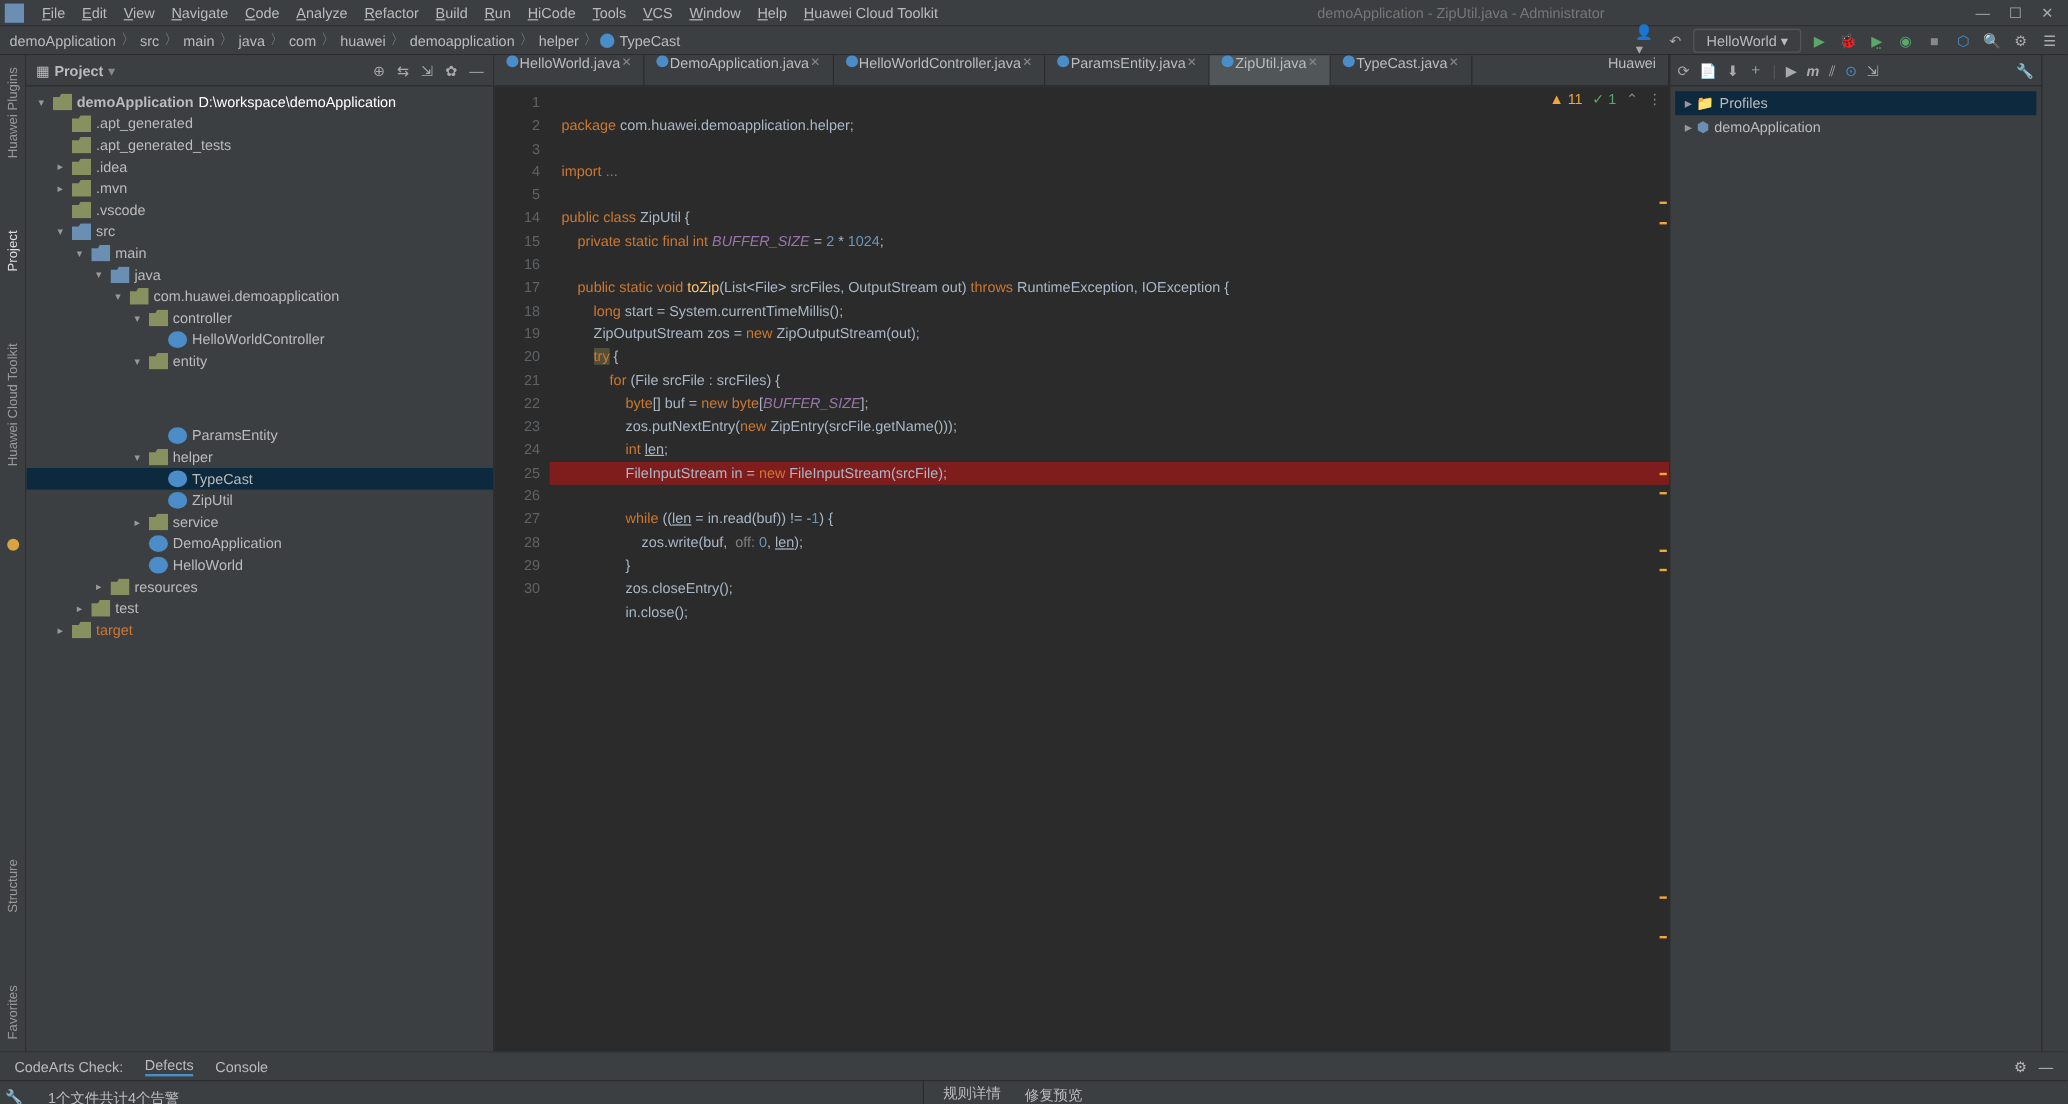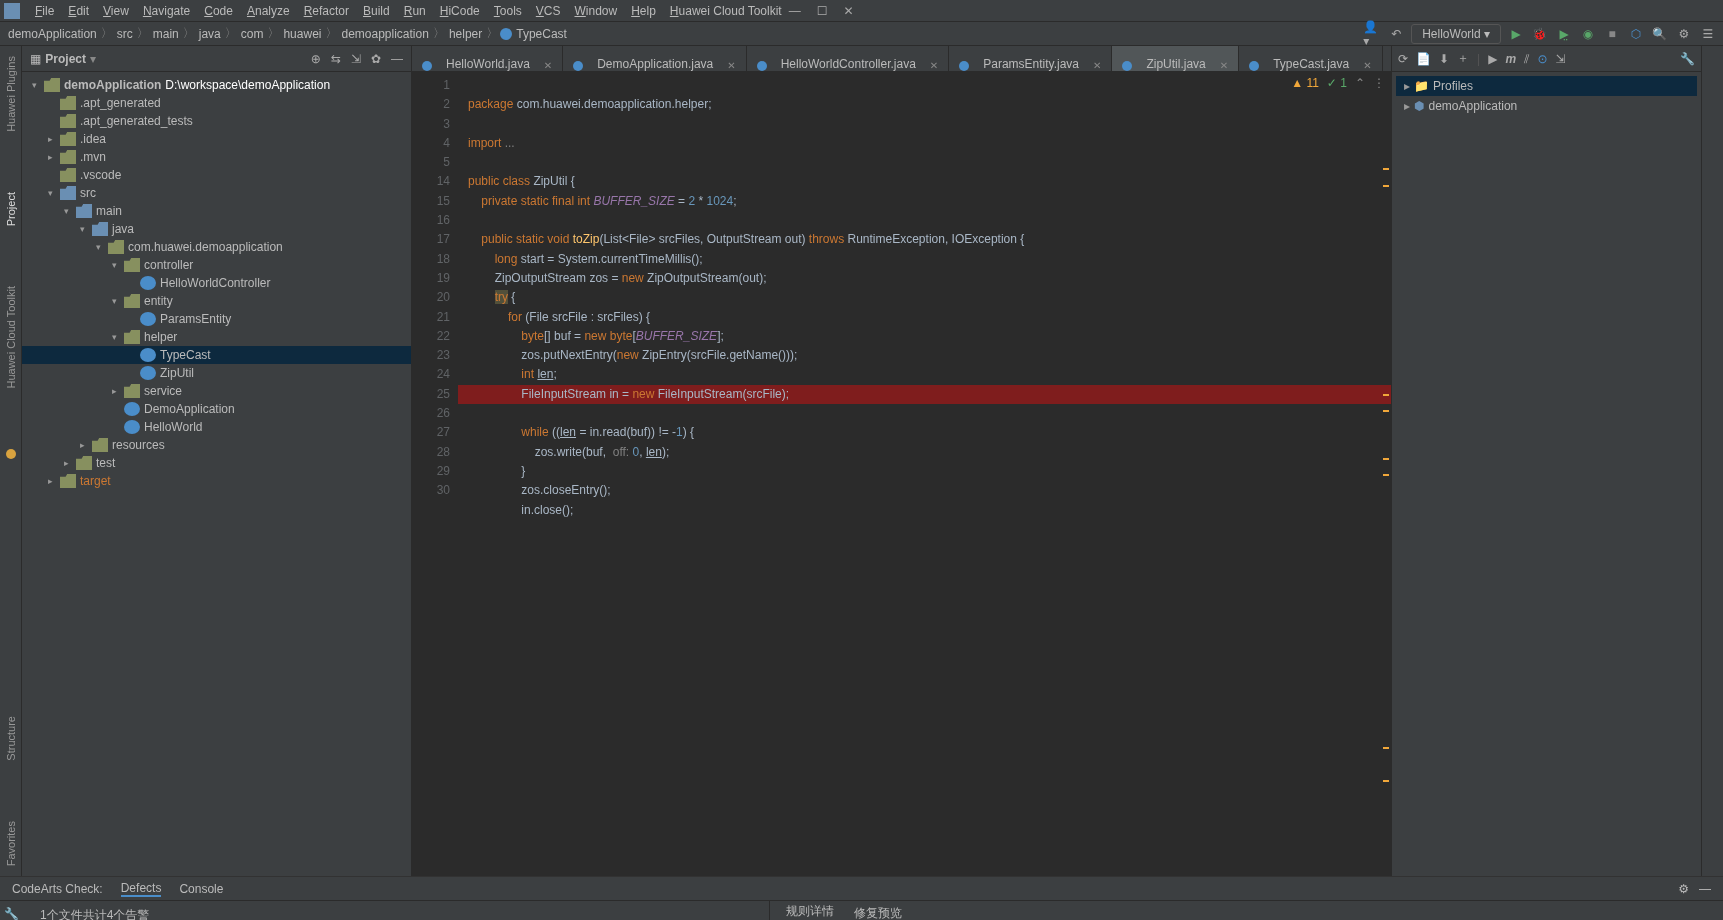--- a/index.html
+++ b/index.html
@@ -28,21 +28,21 @@
 .tree{flex:1;overflow:auto;padding:4px 0}
 .tree .node{display:flex;align-items:center;height:18px;padding-left:10px;white-space:nowrap}
 .tree .node.sel{background:#0d293e}
 .tree .arr{width:12px;color:#999;font-size:9px}
 .tree .ic{width:16px;height:14px;margin-right:4px;display:inline-block}
 .folder{background:#87905f;clip-path:polygon(0 20%,35% 20%,45% 0,100% 0,100% 100%,0 100%)}
 .folder-b{background:#6a8fb3;clip-path:polygon(0 20%,35% 20%,45% 0,100% 0,100% 100%,0 100%)}
 .classic{background:#4a8dc9;border-radius:50%}
 .editor{flex:1;display:flex;flex-direction:column;min-width:0}
 .tabs{height:26px;display:flex;align-items:center;background:#3c3f41;border-bottom:1px solid #2b2b2b;overflow:hidden}
-.tab{display:flex;align-items:flex-end;gap:14px;padding:0 10px;height:100%;border-right:1px solid #2b2b2b}
+.tab{display:flex;align-items:flex-start;gap:1px;padding:0 10px;height:100%;border-right:1px solid #2b2b2b}
 .tab.act{background:#515658}
 .tab .cls{color:#888;font-size:10px}
 .tab .dot{width:10px;height:10px;border-radius:50%;background:#4a8dc9}
 .code{flex:1;display:flex;background:#2b2b2b;font-family:Consolas,monospace;font-size:13px;position:relative;overflow:hidden}
 .gutter{width:46px;text-align:right;color:#606366;padding:4px 8px 0 0;line-height:19.3px}
 .codetext{flex:1;padding:4px 0 0 10px;line-height:19.3px;white-space:pre;color:#a9b7c6}
 .kw{color:#cc7832}
 .num{color:#6897bb}
 .fn{color:#ffc66d}
 .cm{color:#808080}
@@ -84,20 +84,21 @@
       <span class="item"><span class="u">R</span>efactor</span>
       <span class="item"><span class="u">B</span>uild</span>
       <span class="item"><span class="u">R</span>un</span>
       <span class="item"><span class="u">H</span>iCode</span>
       <span class="item"><span class="u">T</span>ools</span>
       <span class="item"><span class="u">V</span>CS</span>
       <span class="item"><span class="u">W</span>indow</span>
       <span class="item"><span class="u">H</span>elp</span>
       <span class="item"><span class="u">H</span>uawei Cloud Toolkit</span>
     </div>
+  <div class="title">demoApplication - ZipUtil.java - Administrator</div>
   <div class="winbtns">
     <span>—</span>
     <span>☐</span>
     <span>✕</span>
   </div>
 </div>
 
 <div class="breadcrumb">
   <div id="bcsegs" style="display:flex;align-items:center">
       <span class="seg">demoApplication</span>
@@ -218,21 +219,21 @@
         <div class="node" style="padding-left: 106px;">
           <span class="arr"></span>
           <span class="ic classic"></span>
           <span>HelloWorldController</span>
         </div>
         <div class="node" style="padding-left: 90px;">
           <span class="arr">▾</span>
           <span class="ic folder"></span>
           <span>entity</span>
         </div>
-        <div class="node" style="padding-left: 106px;">
+        <div class="node" style="padding-left: 106px; margin-top: 44px;">
           <span class="arr"></span>
           <span class="ic classic"></span>
           <span>ParamsEntity</span>
         </div>
         <div class="node" style="padding-left: 90px;">
           <span class="arr">▾</span>
           <span class="ic folder"></span>
           <span>helper</span>
         </div>
         <div class="node sel" style="padding-left: 106px;">

